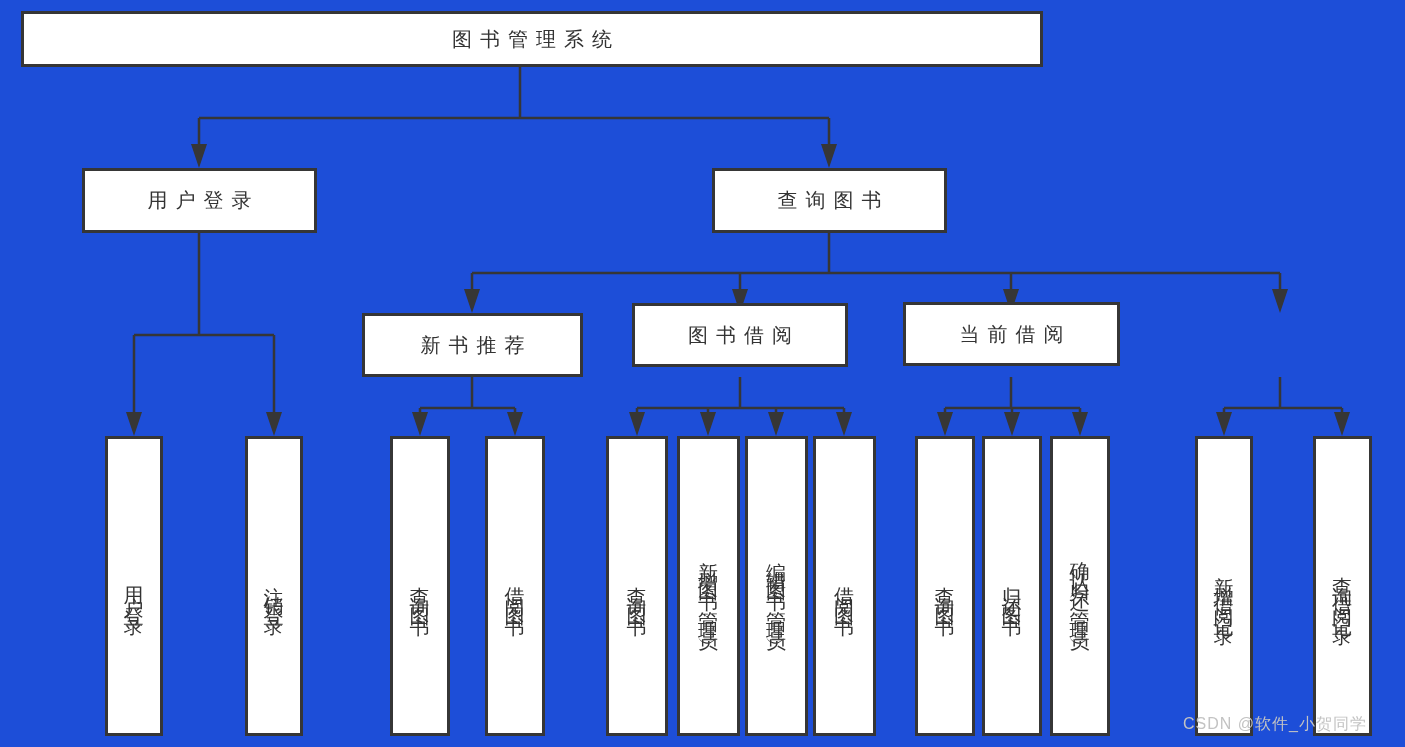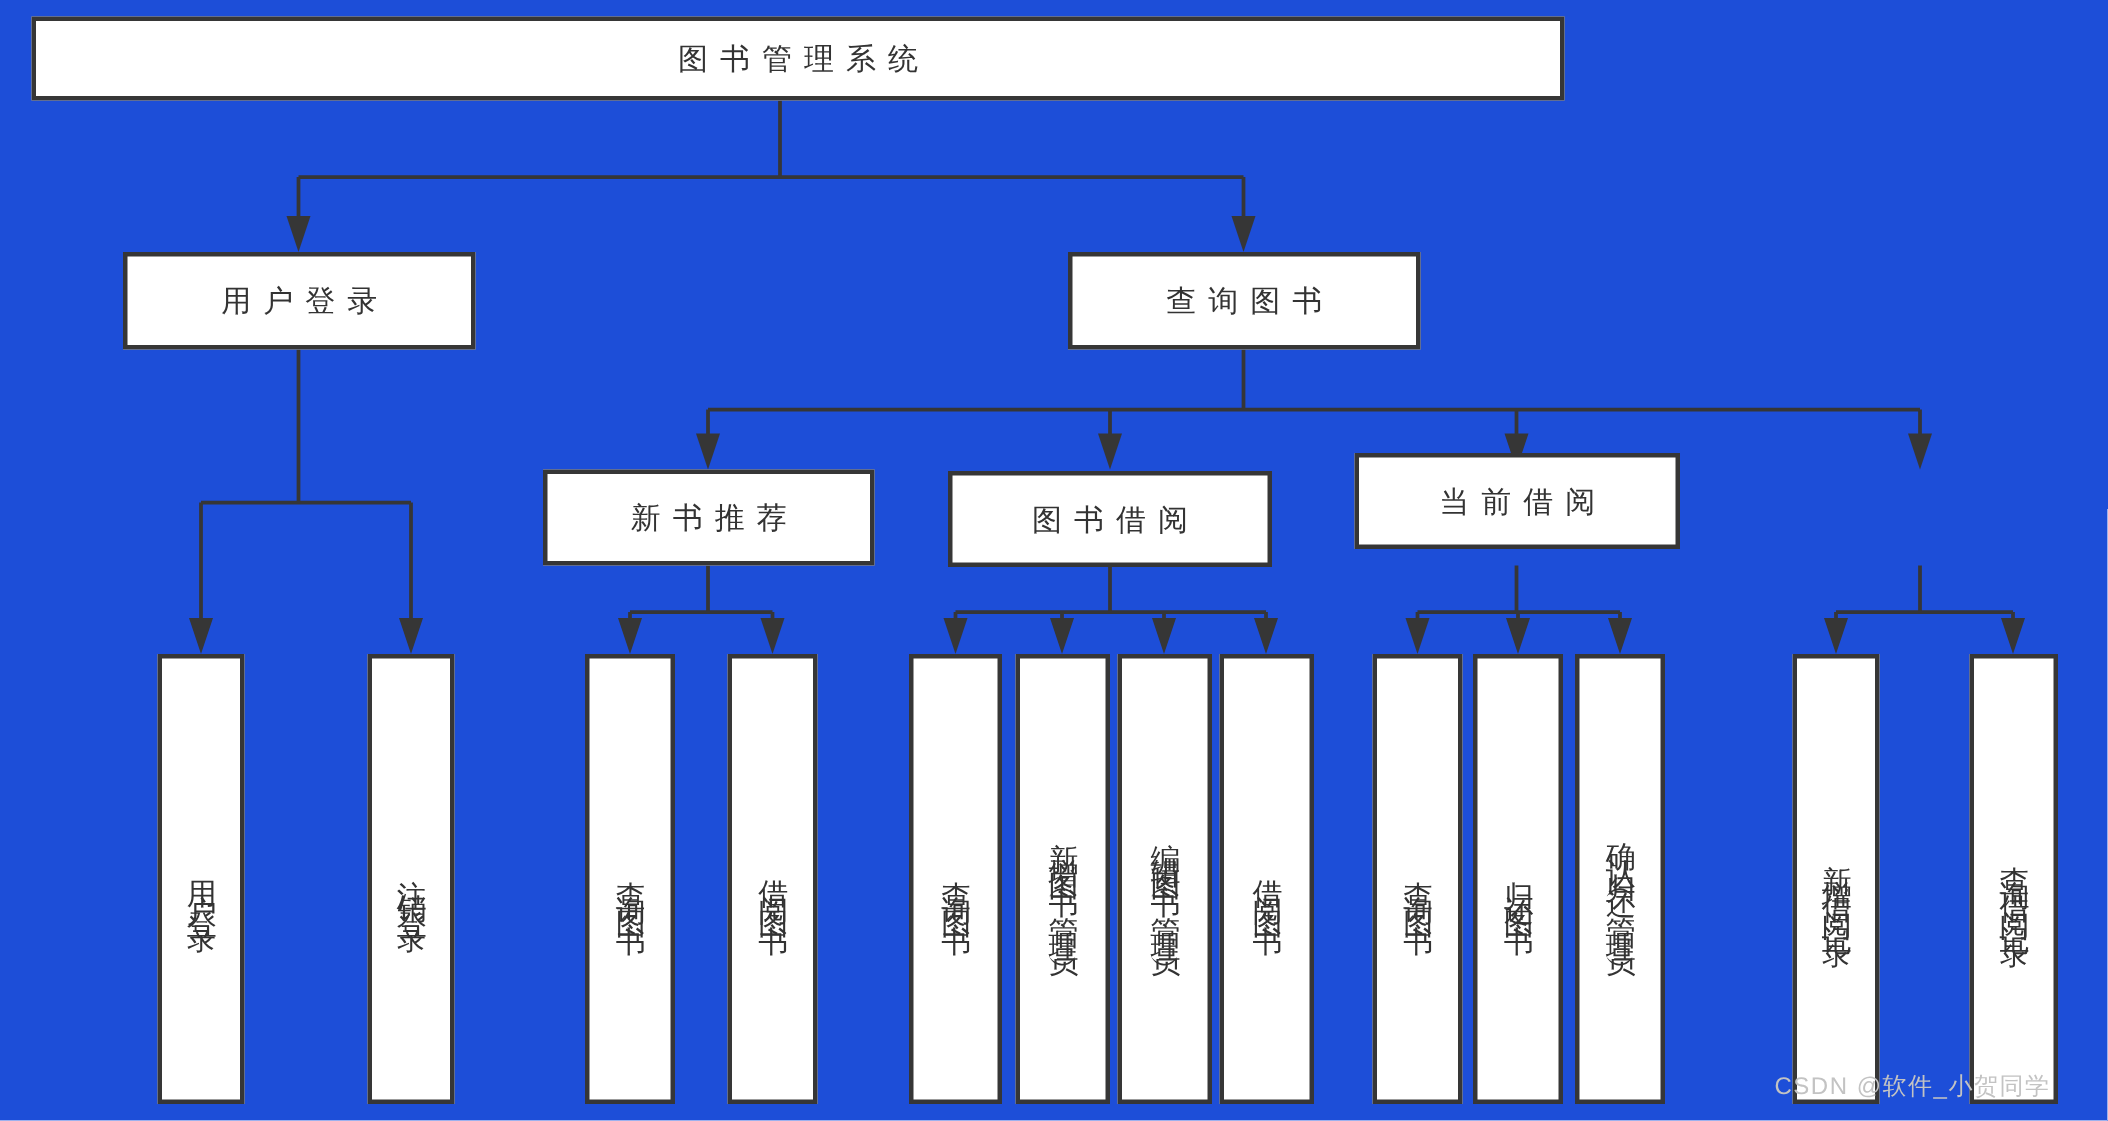--- a/index.html
+++ b/index.html
@@ -69,21 +69,21 @@
   <div class="box" style="left:82px;top:168px;width:235px;height:65px;">
     <span class="hlabel">用户登录</span>
   </div>
   <div class="box" style="left:712px;top:168px;width:235px;height:65px;">
     <span class="hlabel">查询图书</span>
   </div>
 
   <div class="box" style="left:362px;top:313px;width:221px;height:64px;">
     <span class="hlabel">新书推荐</span>
   </div>
-  <div class="box" style="left:632px;top:314px;width:216px;height:64px;">
+  <div class="box" style="left:632px;top:303px;width:216px;height:64px;">
     <span class="hlabel">图书借阅</span>
   </div>
   <div class="box" style="left:903px;top:302px;width:217px;height:64px;">
     <span class="hlabel">当前借阅</span>
   </div>
 
   <div class="box" style="left:105px;top:436px;width:58px;height:300px;">
     <span class="vlabel">用户登录</span>
   </div>
   <div class="box" style="left:245px;top:436px;width:58px;height:300px;">

